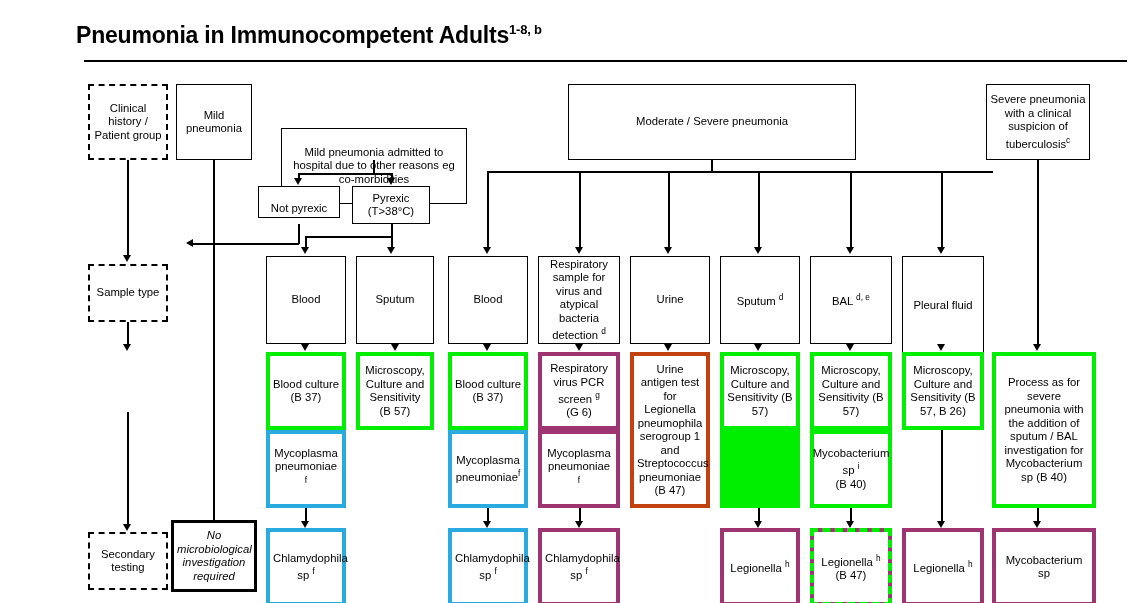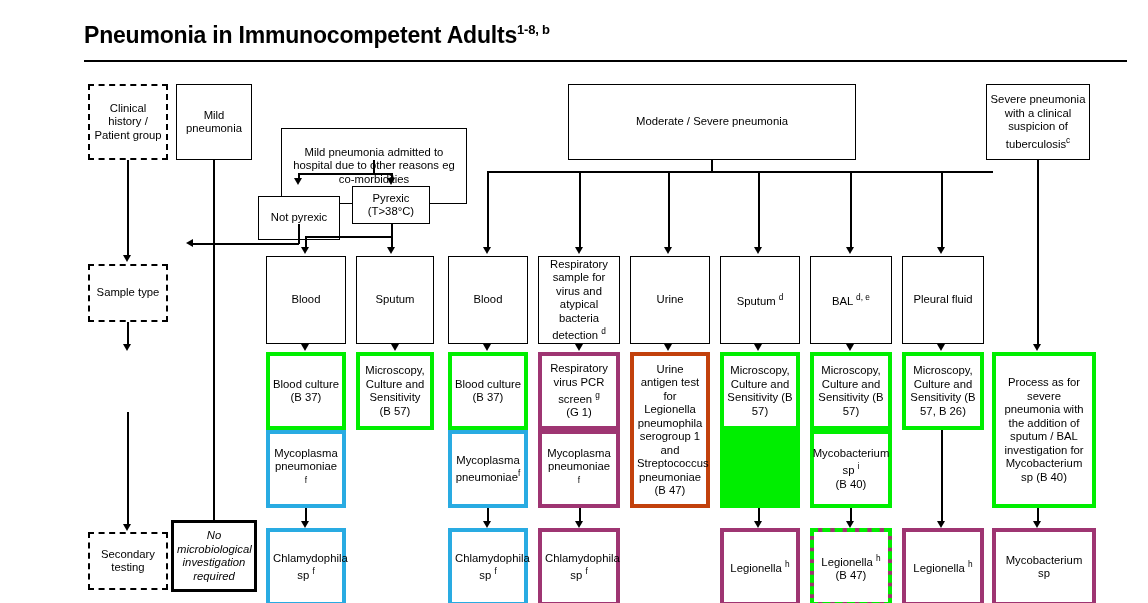--- a/index.html
+++ b/index.html
@@ -2,21 +2,21 @@
 <html><head>
 <meta charset="utf-8">
 <style>
   html,body{margin:0;padding:0;background:#ffffff;}
   body{width:1148px;height:603px;position:relative;overflow:hidden;
        font-family:"Liberation Sans","DejaVu Sans",sans-serif;color:#000;}
 
   #stage{position:absolute;left:0;top:0;width:1148px;height:603px;}
 
   
-  .title{position:absolute;left:84px;top:22px;font-size:23px;font-weight:bold;
+  .title{position:absolute;left:76px;top:22px;font-size:23px;font-weight:bold;
          letter-spacing:-.2px;white-space:nowrap;}
   .title sup{font-size:13px;font-weight:bold;vertical-align:super;}
   .title-rule{position:absolute;left:84px;top:60px;width:1043px;height:2px;background:#000;}
 
   
   .box{position:absolute;box-sizing:border-box;display:flex;align-items:center;
        justify-content:center;text-align:center;background:#fff;
        font-size:11.3px;line-height:13.5px;padding:2px 3px;}
   .box .t{display:block;width:100%;}
   .box sup{font-size:8.3px;vertical-align:super;}
@@ -91,21 +91,21 @@
     </div>
 
   <div class="box solid" style="left:568px;top:84px;width:288px;height:76px;">
     <span class="t">Moderate / Severe pneumonia</span>
     </div>
 
   <div class="box solid" style="left:986px;top:84px;width:104px;height:76px;">
     <span class="t"><span>Severe pneumonia with a clinical suspicion of tuberculosis</span><sup>c</sup></span>
     </div>
 
-  <div class="box solid" style="left:258px;top:196px;width:82px;height:44px;">
+  <div class="box solid" style="left:258px;top:186px;width:82px;height:32px;align-items:flex-end;">
     <span class="t">Not pyrexic</span>
     </div>
 
   <div class="box solid" style="left:352px;top:186px;width:78px;height:38px;">
     <span class="t">Pyrexic (T&gt;38°C)</span>
     </div>
 
   <div class="ln vl" style="left:373px;top:160px;height:14px;"></div>
   <div class="ln hl" style="left:298px;top:173px;width:94px;"></div>
   <div class="ln vl" style="left:298px;top:173px;height:6px;"></div>
@@ -166,21 +166,21 @@
     </div>
 
   <div class="box solid" style="left:720px;top:256px;width:80px;height:88px;">
     <span class="t"><span>Sputum</span> <sup>d</sup></span>
     </div>
 
   <div class="box solid" style="left:810px;top:256px;width:82px;height:88px;">
     <span class="t"><span>BAL</span> <sup>d, e</sup></span>
     </div>
 
-  <div class="box solid" style="left:902px;top:256px;width:82px;height:88px;">
+  <div class="box solid" style="left:902px;top:256px;width:82px;height:100px;">
     <span class="t">Pleural fluid</span>
     </div>
 
   <div class="arw" style="left:301px;top:344px;"></div>
   <div class="arw" style="left:391px;top:344px;"></div>
   <div class="arw" style="left:483px;top:344px;"></div>
   <div class="arw" style="left:575px;top:344px;"></div>
   <div class="arw" style="left:664px;top:344px;"></div>
   <div class="arw" style="left:754px;top:344px;"></div>
   <div class="arw" style="left:846px;top:344px;"></div>
@@ -199,21 +199,21 @@
 
   <div class="box green" style="left:448px;top:352px;width:80px;height:78px;">
     <span class="t">Blood culture (B 37)</span>
     </div>
   <div class="box cyan" style="left:448px;top:430px;width:80px;height:78px;">
     <span class="t"><span>Mycoplasma pneumoniae</span><sup>f</sup></span>
     </div>
 
   <div class="pwrap" style="left:538px;top:352px;width:82px;height:156px;">
     <div class="inner" style="left:0px;top:0px;width:74px;height:70px;">
-      <span><span>Respiratory virus PCR screen</span> <sup>g</sup><br><span>(G 1)</span></span>
+      <span><span>Respiratory virus PCR screen</span> <sup>g</sup><br><span>(G 6)</span></span>
       </div>
     <div class="inner" style="left:0px;top:78px;width:74px;height:70px;">
       <span><span>Mycoplasma pneumoniae</span> <sup>f</sup></span>
       </div>
   </div>
 
   <div class="box yellow" style="left:630px;top:352px;width:80px;height:156px;">
     <span class="t">Urine antigen test for Legionella pneumophila serogroup 1 and Streptococcus pneumoniae (B 47)</span>
     </div>
 

